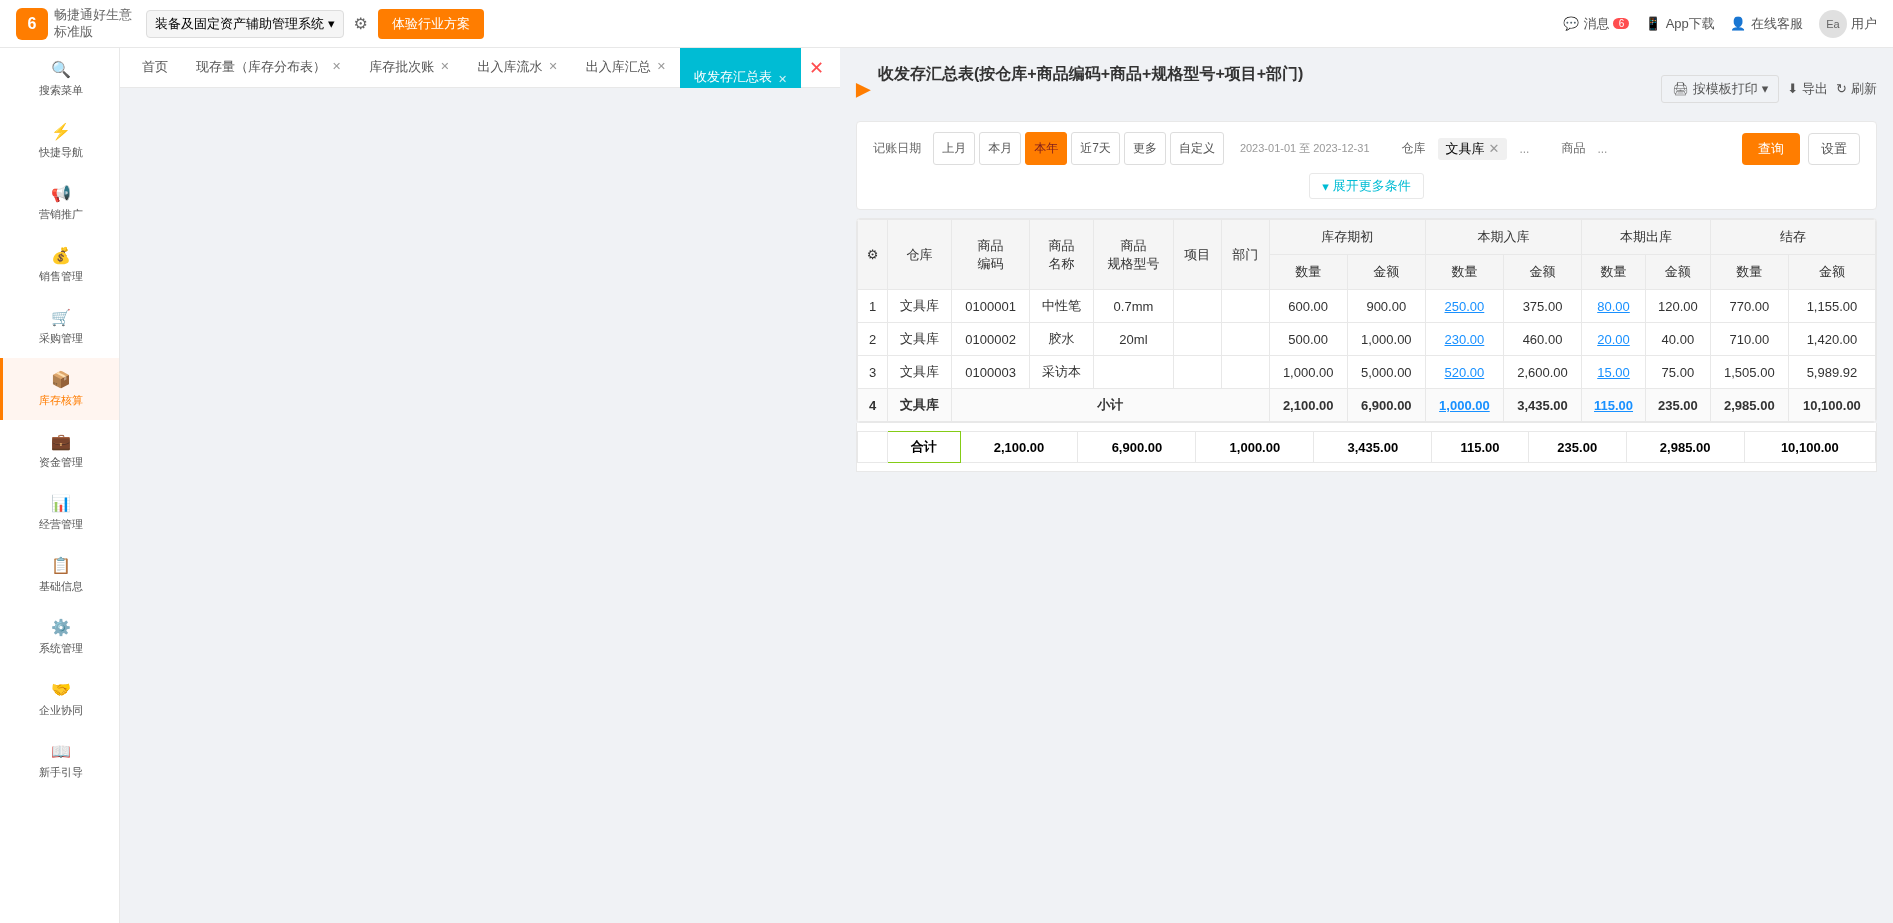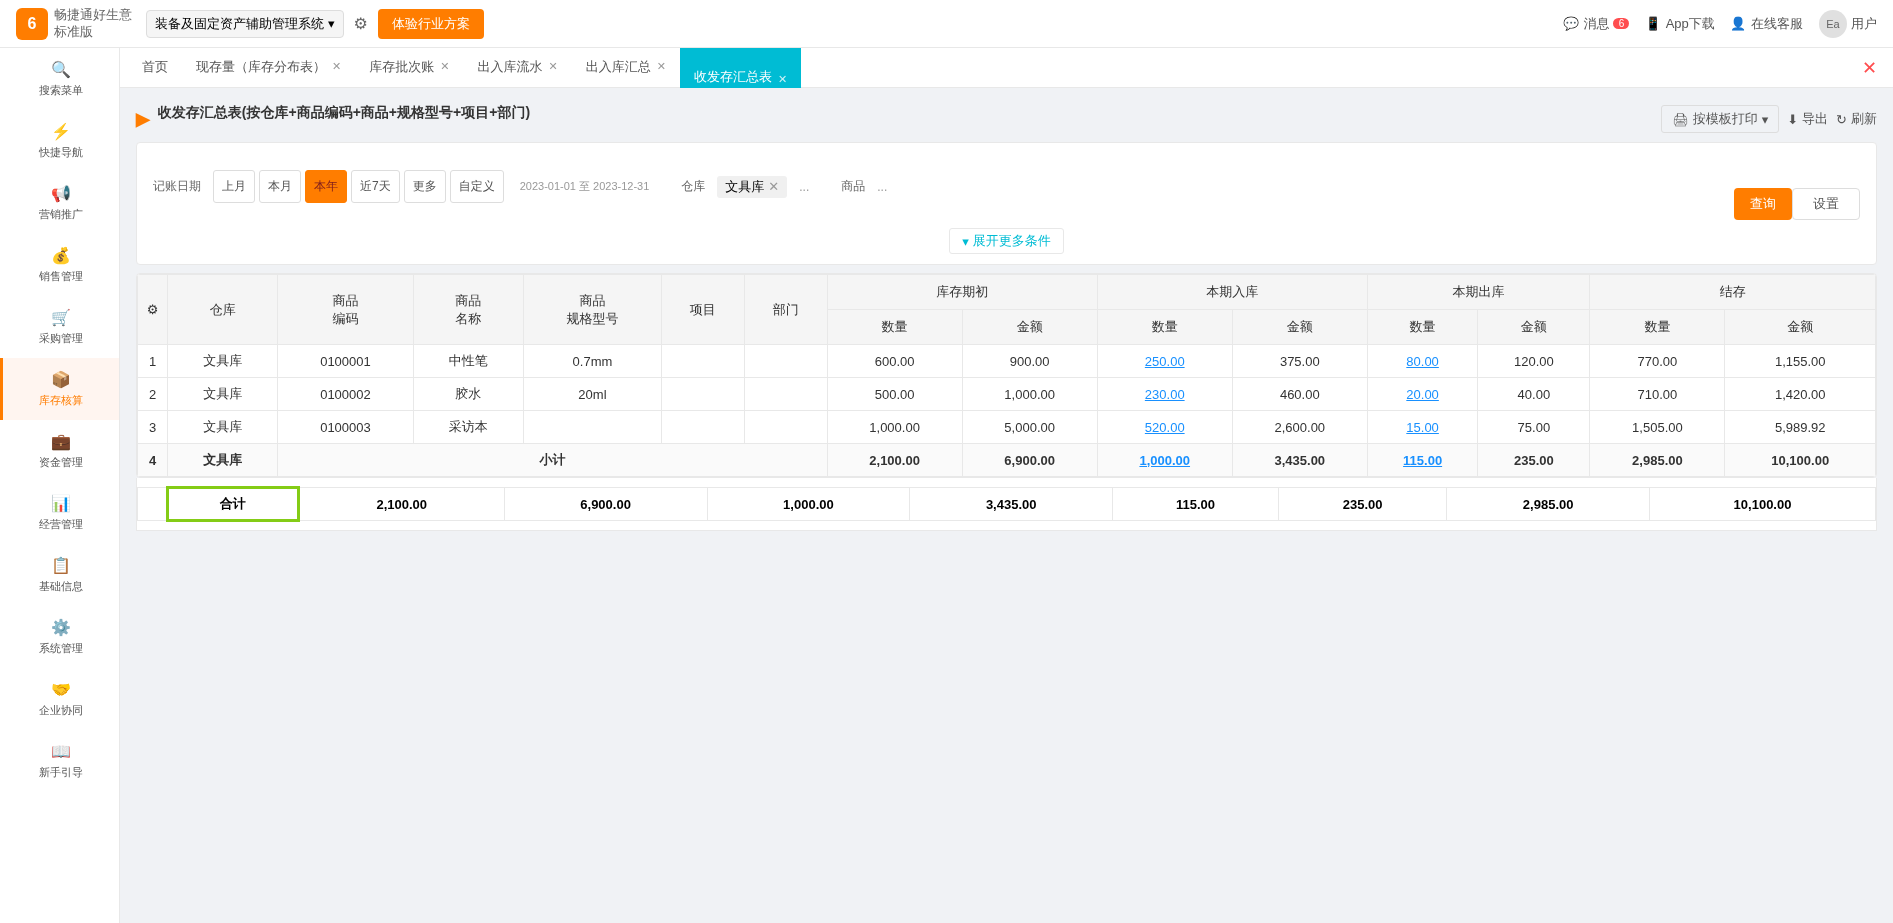--- a/index.html
+++ b/index.html
@@ -26,44 +26,44 @@
     .main-layout { display: flex; flex: 1; overflow: hidden; }
 
     
     .sidebar { width: 120px; background: #fff; border-right: 1px solid #e8e8e8; display: flex; flex-direction: column; flex-shrink: 0; }
     .sidebar-item { display: flex; flex-direction: column; align-items: center; padding: 12px 8px; cursor: pointer; color: #555; gap: 4px; border-left: 3px solid transparent; }
     .sidebar-item.active { background: #fff5f0; color: #ff7d00; border-left-color: #ff7d00; }
     .sidebar-item .icon { font-size: 16px; }
     .sidebar-item .label { font-size: 11px; text-align: center; }
 
     
-    .content-area { flex: 1; display: flex; flex-direction: column; overflow: hidden; }
+    .content-area { flex: 1; display: flex; flex-direction: row; overflow: hidden; }
 
     
     .tab-bar { display: flex; align-items: center; background: #fff; border-bottom: 1px solid #e8e8e8; height: 40px; padding: 0 8px; flex-shrink: 0; }
     .tab { display: flex; align-items: center; gap: 6px; padding: 0 14px; height: 40px; cursor: pointer; color: #555; border-bottom: 2px solid transparent; white-space: nowrap; font-size: 13px; }
     .tab.active { color: #fff; background: #00bcd4; border-bottom: 2px solid #00bcd4; align-items: flex-end; }
     .tab .close-btn { font-size: 11px; color: rgba(255,255,255,0.8); cursor: pointer; }
     .tab:not(.active) .close-btn { color: #999; }
     .tab-close-all { margin-left: auto; color: #ff4d4f; font-size: 18px; cursor: pointer; padding: 0 8px; }
 
     
     .page-content { flex: 1; overflow-y: auto; padding: 16px; }
-    .page-title { font-size: 14px; font-weight: bold; color: #333; margin-bottom: 12px; }
+    .page-title { font-size: 16px; font-weight: bold; color: #333; margin-bottom: 28px; }
     .filter-row { display: flex; align-items: center; gap: 12px; flex-wrap: wrap; }
     .filter-label { color: #666; font-size: 12px; white-space: nowrap; }
     .filter-btns { display: flex; gap: 4px; }
     .filter-btn { padding: 7px 8px; border: 1px solid #ddd; border-radius: 3px; cursor: pointer; font-size: 12px; color: #555; background: #fff; }
     .filter-btn.active { background: #ff7d00; color: #7f1d1d; border-color: #ff7d00; }
     .date-range { font-size: 11px; color: #999; }
     .warehouse-tag { display: flex; align-items: center; gap: 4px; background: #f0f0f0; border-radius: 3px; padding: 2px 8px; font-size: 12px; }
     .warehouse-tag .tag-close { cursor: pointer; color: #999; }
     .filter-more { color: #999; cursor: pointer; font-size: 12px; }
     .query-btn { background: #ff7d00; color: white; border: none; border-radius: 4px; padding: 6px 16px; cursor: pointer; font-size: 13px; }
-    .settings-btn { background: #fff; color: #555; border: 1px solid #ddd; border-radius: 4px; padding: 6px 20px; cursor: pointer; font-size: 13px; }
+    .settings-btn { background: #fff; color: #555; border: 1px solid #ddd; border-radius: 4px; padding: 6px 12px; cursor: pointer; font-size: 13px; }
     .expand-row { display: flex; justify-content: center; margin-top: 8px; }
     .expand-btn { display: flex; align-items: center; gap: 4px; color: #00bcd4; cursor: pointer; font-size: 12px; border: 1px solid #e8e8e8; border-radius: 3px; padding: 3px 12px; background: #fff; }
 
     
     .data-table { width: 100%; border-collapse: collapse; background: #fff; font-size: 12px; }
     .data-table th { background: #f5f5f5; color: #333; font-weight: normal; padding: 8px 6px; border: 1px solid #e8e8e8; text-align: center; white-space: nowrap; }
     .data-table td { padding: 7px 6px; border: 1px solid #e8e8e8; text-align: center; color: #333; }
     .data-table .subtotal td { font-weight: bold; background: #fafafa; }
     .data-table td.link { color: #1890ff; text-decoration: underline; cursor: pointer; }
     .th-group-header { background: #e6f7ff; font-weight: bold; }
@@ -236,21 +236,21 @@
             <div class="date-range">2023-01-01 至 2023-12-31</div>
           </div>
           <span class="filter-label" style="margin-left:20px;">仓库</span>
           <div class="warehouse-tag">
             <span>文具库</span>
             <span class="tag-close">✕</span>
           </div>
           <span class="filter-more">...</span>
           <span class="filter-label" style="margin-left:20px;">商品</span>
           <span class="filter-more">...</span>
-          <div style="margin-left:auto;display:flex;margin-top:35px;">
+          <div style="margin-left:auto;display:flex;gap:8px;">
             <button class="query-btn">查询</button>
             <button class="settings-btn">设置</button>
           </div>
         </div>
         <div class="expand-row">
           <div class="expand-btn">
             <span>▾</span>
             <span>展开更多条件</span>
           </div>
         </div>
@@ -350,21 +350,21 @@
 </tr>
             </tbody>
         </table>
       </div>
 
       <div style="background:#fff;border:1px solid #e8e8e8;border-top:none;padding:8px 0;display:flex;align-items:center;">
         <table style="width:100%;border-collapse:collapse;font-size:12px;">
           <tbody>
               <tr>
             <td style="width:30px;border:1px solid #e8e8e8;padding:6px;text-align:center;"></td>
-            <td colspan="6" style="border:3px solid #84cc16;padding:6px;text-align:center;font-weight:bold;">合计</td>
+            <td colspan="6" style="border:1px solid #84cc16;padding:6px;text-align:center;font-weight:bold;">合计</td>
             <td style="border:1px solid #e8e8e8;padding:6px;text-align:center;font-weight:bold;">2,100.00</td>
             <td style="border:1px solid #e8e8e8;padding:6px;text-align:center;font-weight:bold;">6,900.00</td>
             <td style="border:1px solid #e8e8e8;padding:6px;text-align:center;font-weight:bold;">1,000.00</td>
             <td style="border:1px solid #e8e8e8;padding:6px;text-align:center;font-weight:bold;">3,435.00</td>
             <td style="border:1px solid #e8e8e8;padding:6px;text-align:center;font-weight:bold;">115.00</td>
             <td style="border:1px solid #e8e8e8;padding:6px;text-align:center;font-weight:bold;">235.00</td>
             <td style="border:1px solid #e8e8e8;padding:6px;text-align:center;font-weight:bold;">2,985.00</td>
             <td style="border:1px solid #e8e8e8;padding:6px;text-align:center;font-weight:bold;">10,100.00</td>
           </tr>
         </tbody>

